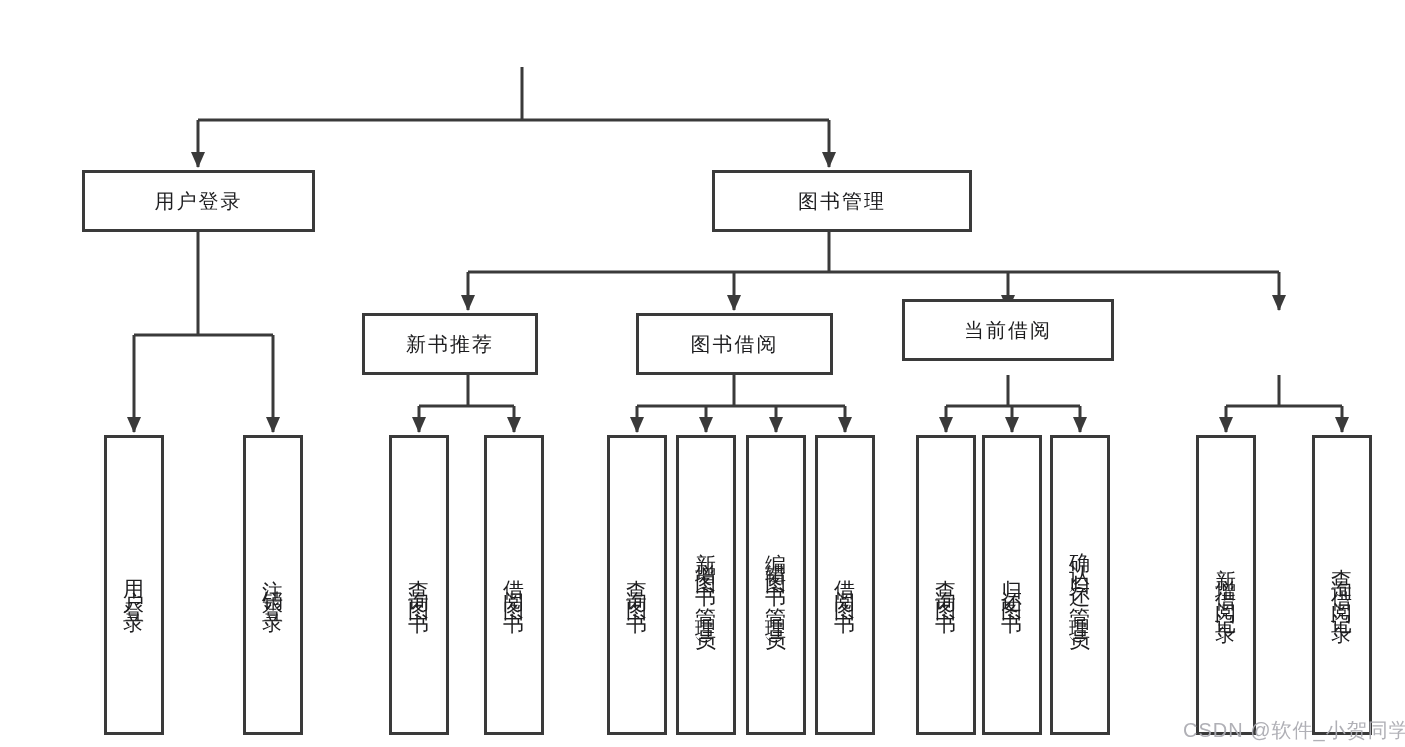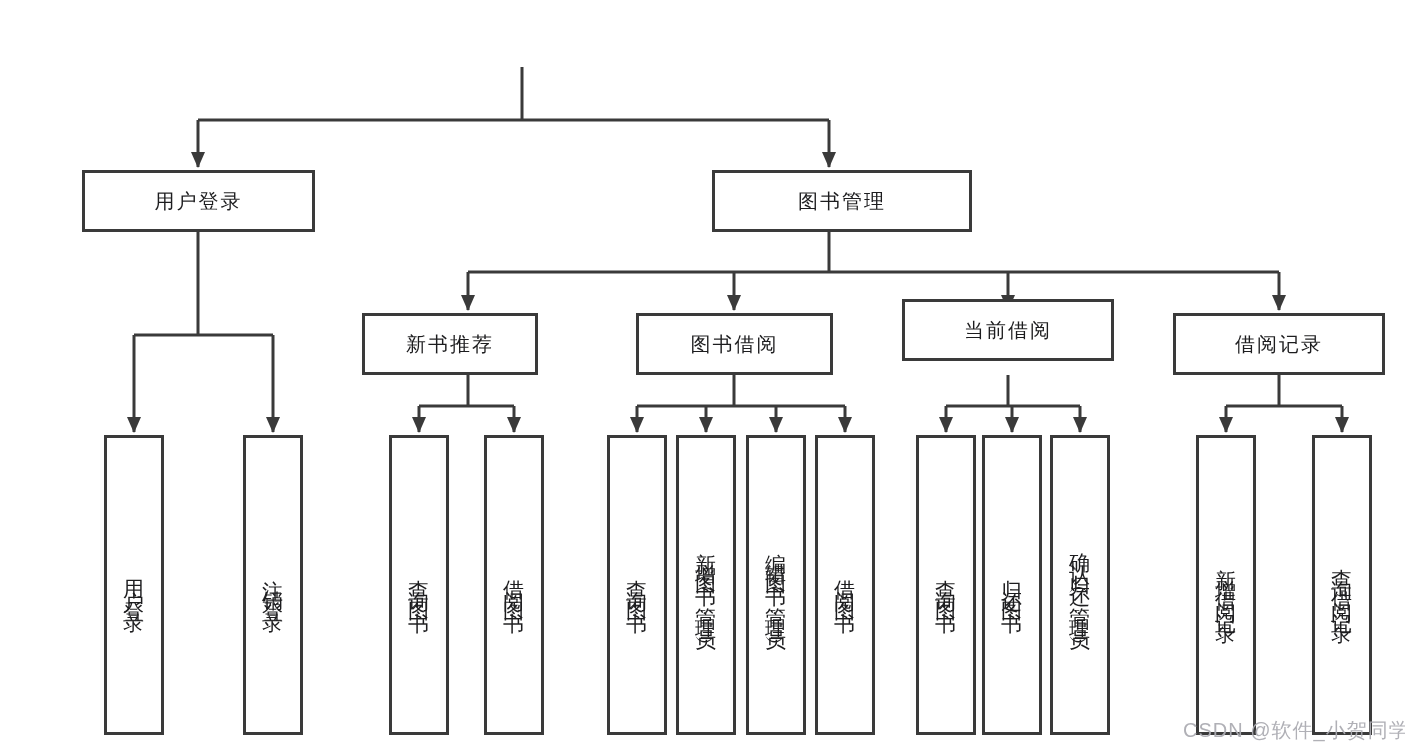--- a/index.html
+++ b/index.html
@@ -128,23 +128,20 @@
 
   <div class="box hbox" style="left:362px; top:313px; width:176px;">
     <span>新书推荐</span>
   </div>
   <div class="box hbox" style="left:636px; top:313px; width:197px;">
     <span>图书借阅</span>
   </div>
   <div class="box hbox" style="left:902px; top:299px; width:212px;">
     <span>当前借阅</span>
   </div>
-  <div class="box hbox" style="left:1173px; top:313px; width:212px;">
-    <span>借阅记录</span>
-  </div>
 
   <div class="box leaf" style="left:104px;">
     <span class="vtext">用户登录</span>
   </div>
   <div class="box leaf" style="left:243px;">
     <span class="vtext">注销登录</span>
   </div>
 
   <div class="box leaf" style="left:389px;">
     <span class="vtext">查询图书</span>

